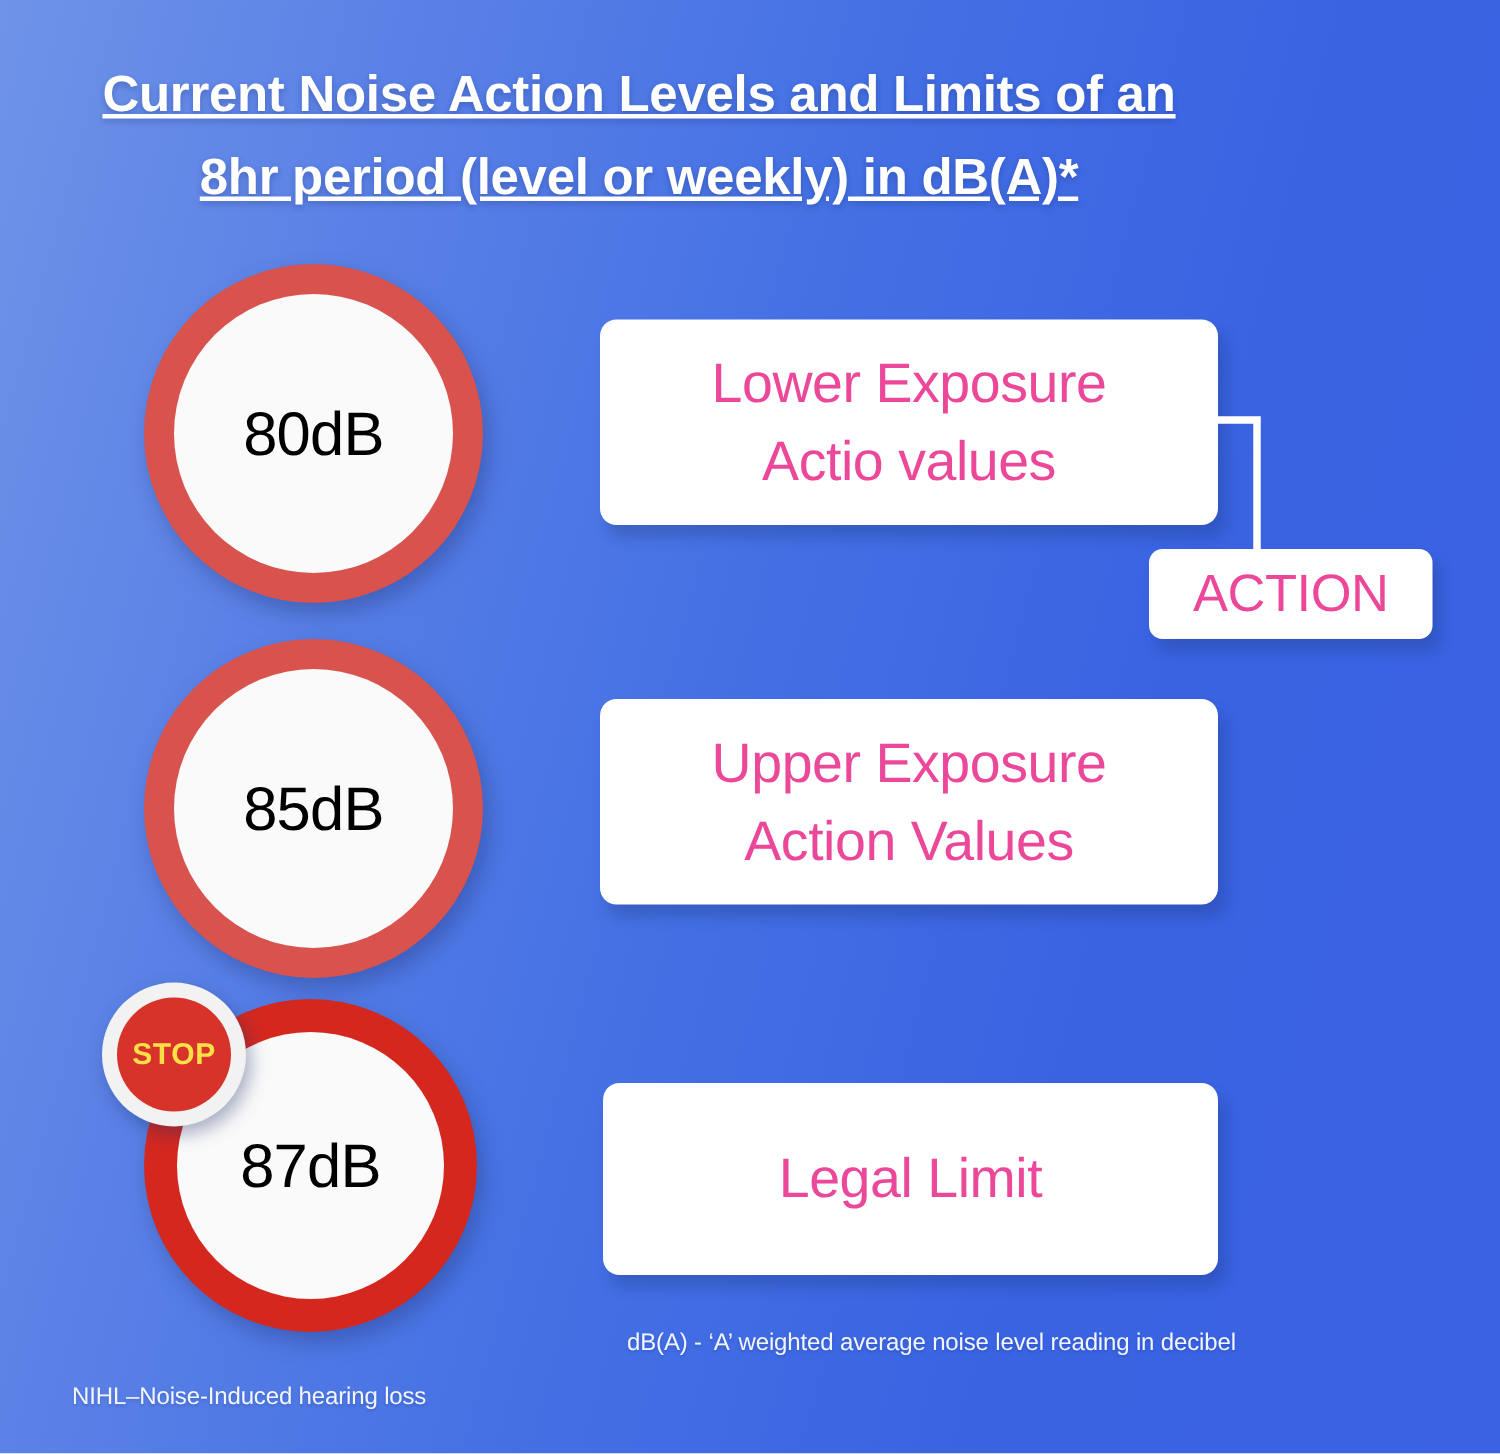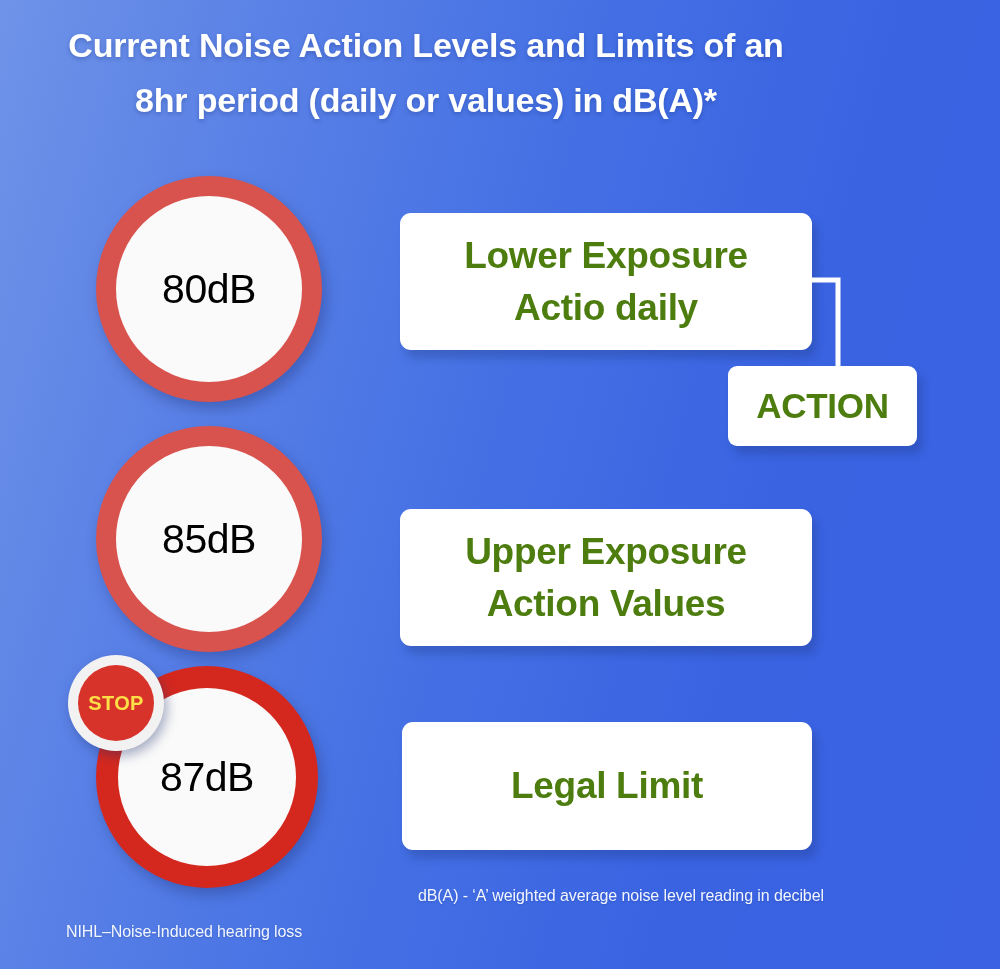--- a/index.html
+++ b/index.html
@@ -22,29 +22,30 @@
                 #4470E4 48%,
                 #3A63E2 72%,
                 #3A62E3 100%);
     overflow: hidden;
   }
 
   
   #title {
     position: absolute;
     left: 0;
-    top: 18px;
+    top: 36px;
     width: 852px;
     text-align: center;
     color: #FFFFFF;
     font-size: 34px;
     font-weight: bold;
     line-height: 1.62;
     letter-spacing: -0.2px;
     text-shadow: 0 2px 4px rgba(20,40,110,0.30);
+    text-decoration: underline;
   }
   #title .line { display: block; white-space: nowrap; }
 
   
   .dial {
     position: absolute;
     border-radius: 50%;
     display: flex;
     align-items: center;
     justify-content: center;
@@ -123,35 +124,35 @@
     position: absolute;
     background: #FFFFFF;
     border-radius: 11px;
     display: flex;
     align-items: center;
     justify-content: center;
     text-align: center;
     box-shadow: 5px 8px 9px rgba(25,45,105,0.26);
   }
   .card .card-text {
-    color: #4d7c0f;
+    color: #ec4899;
     font-size: 37px;
-    font-weight: 700;
+    font-weight: 400;
     line-height: 1.38;
     letter-spacing: -0.3px;
     padding: 0 14px;
   }
 
   #card-lower { left: 400px; top: 213px;  width: 412px; height: 137px; }
-  #card-upper { left: 400px; top: 466px;  width: 412px; height: 137px; margin-top: 43px; }
+  #card-upper { left: 400px; top: 466px;  width: 412px; height: 137px; }
   #card-legal { left: 402px; top: 722px;  width: 410px; height: 128px; }
 
   #card-action {
-    left: 728px; top: 366px;
-    width: 189px; height: 80px;
+    left: 766px; top: 366px;
+    width: 189px; height: 60px;
     border-radius: 9px;
   }
   #card-action .card-text { font-size: 35px; }
 
   
   #connector {
     position: absolute;
     left: 800px;
     top: 268px;
     width: 60px;
@@ -164,31 +165,31 @@
   .footnote {
     position: absolute;
     color: #F3F6FF;
     font-size: 16px;
     font-weight: 400;
     letter-spacing: -0.1px;
     line-height: 1;
     white-space: nowrap;
     text-shadow: 0 1px 2px rgba(20,40,110,0.22);
   }
-  #footnote-nihl { left: 66px;  top: 924px; }
+  #footnote-nihl { left: 48px;  top: 924px; }
   #footnote-dba  { left: 418px; top: 888px; }
 </style>
 </head>
 <body>
 
 <div id="stage">
 
   <div id="title">
     <span class="line">Current Noise Action Levels and Limits of an</span>
-    <span class="line">8hr period (daily or values) in dB(A)*</span>
+    <span class="line">8hr period (level or weekly) in dB(A)*</span>
   </div>
 
   <div class="dial" id="dial-1">
     <div class="inner">
       <span class="dial-label">80dB</span>
     </div>
   </div>
 
   <div class="dial" id="dial-2">
     <div class="inner">
@@ -208,21 +209,21 @@
     </div>
   </div>
 
   <svg id="connector" viewBox="0 0 60 110" width="60" height="110" xmlns="http://www.w3.org/2000/svg">
     <path d="M 2 12 L 38 12 L 38 104" fill="none" stroke="#FFFFFF" stroke-width="5" stroke-linecap="butt" stroke-linejoin="miter"></path>
   </svg>
 
   <div class="card" id="card-lower">
     <div class="card-text">
       <span>Lower Exposure</span><br>
-      <span>Actio daily</span>
+      <span>Actio values</span>
     </div>
   </div>
 
   <div class="card" id="card-action">
     <div class="card-text">ACTION</div>
   </div>
 
   <div class="card" id="card-upper">
     <div class="card-text">
       <span>Upper Exposure</span><br>

